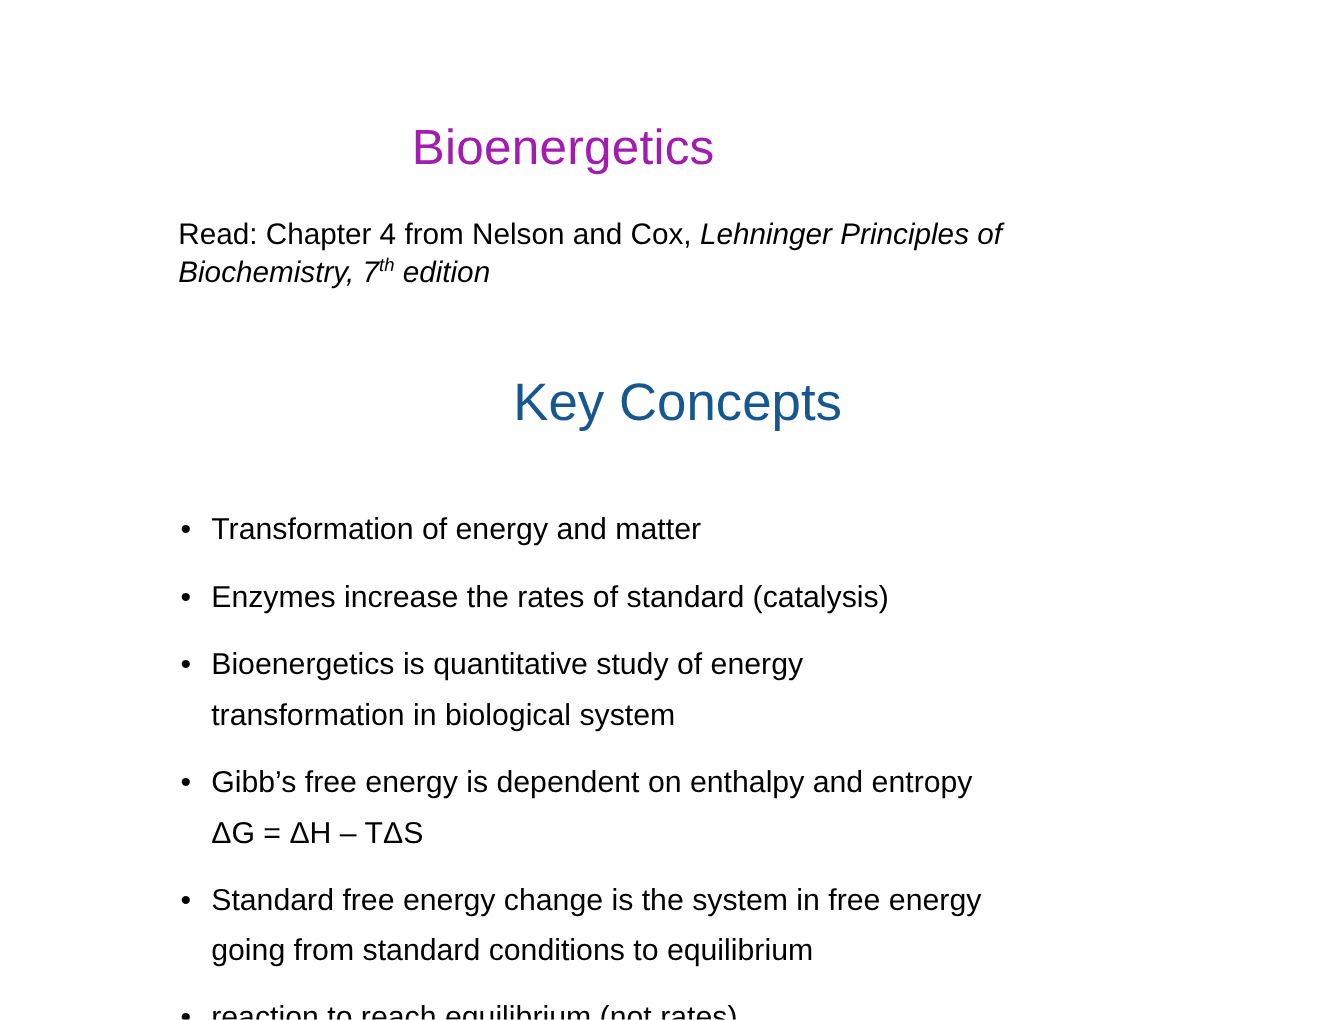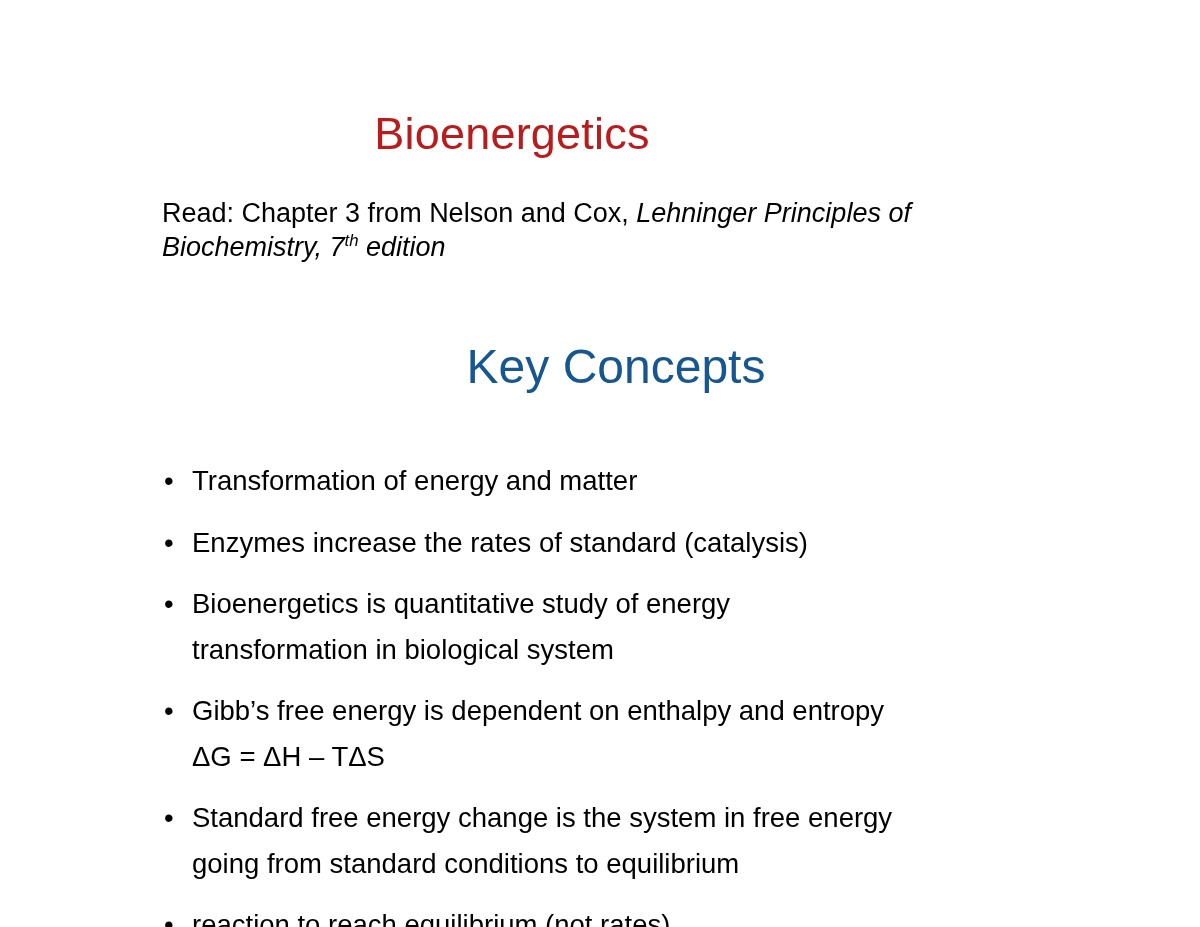--- a/index.html
+++ b/index.html
@@ -19,21 +19,21 @@
     overflow: hidden;
   }
 
   
   .slide-title {
     position: absolute;
     left: 0;
     top: 108px;
     width: 1024px;
     text-align: center;
-    color: #b91c1c;
+    color: #a21caf;
     font-size: 45px;
     line-height: 52px;
     letter-spacing: 0.2px;
     font-weight: 400;
   }
 
   
   .reading {
     position: absolute;
     left: 162px;
@@ -109,21 +109,21 @@
   }
 </style>
 </head>
 <body>
 
 <div class="slide">
 
   <div class="slide-title">Bioenergetics</div>
 
   <div class="reading">
-    <span>Read: Chapter 3 from Nelson and Cox, </span><span class="ital">Lehninger Principles of Biochemistry, 7</span><sup class="ital">th</sup><span class="ital"> edition</span>
+    <span>Read: Chapter 4 from Nelson and Cox, </span><span class="ital">Lehninger Principles of Biochemistry, 7</span><sup class="ital">th</sup><span class="ital"> edition</span>
   </div>
 
   <div class="section-heading">Key Concepts</div>
 
   <ul class="bullets">
 
     <li class="bullet">
       <span class="dot">•</span>
       <span class="line">Transformation of energy and matter</span>
     </li>

